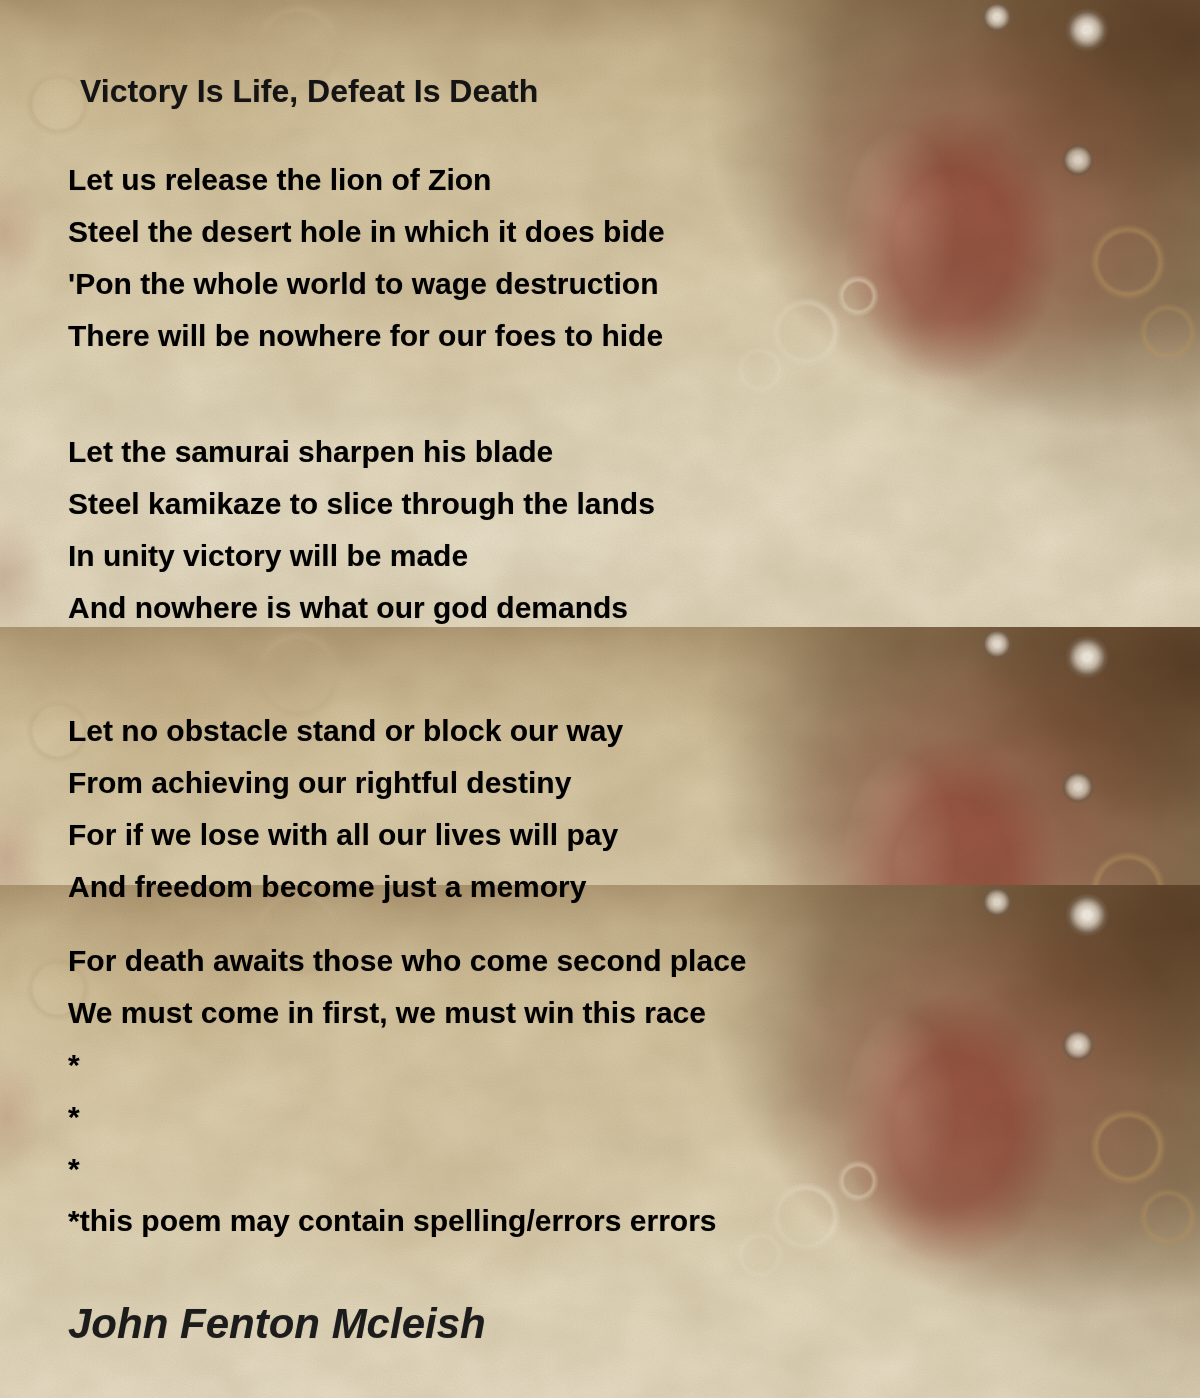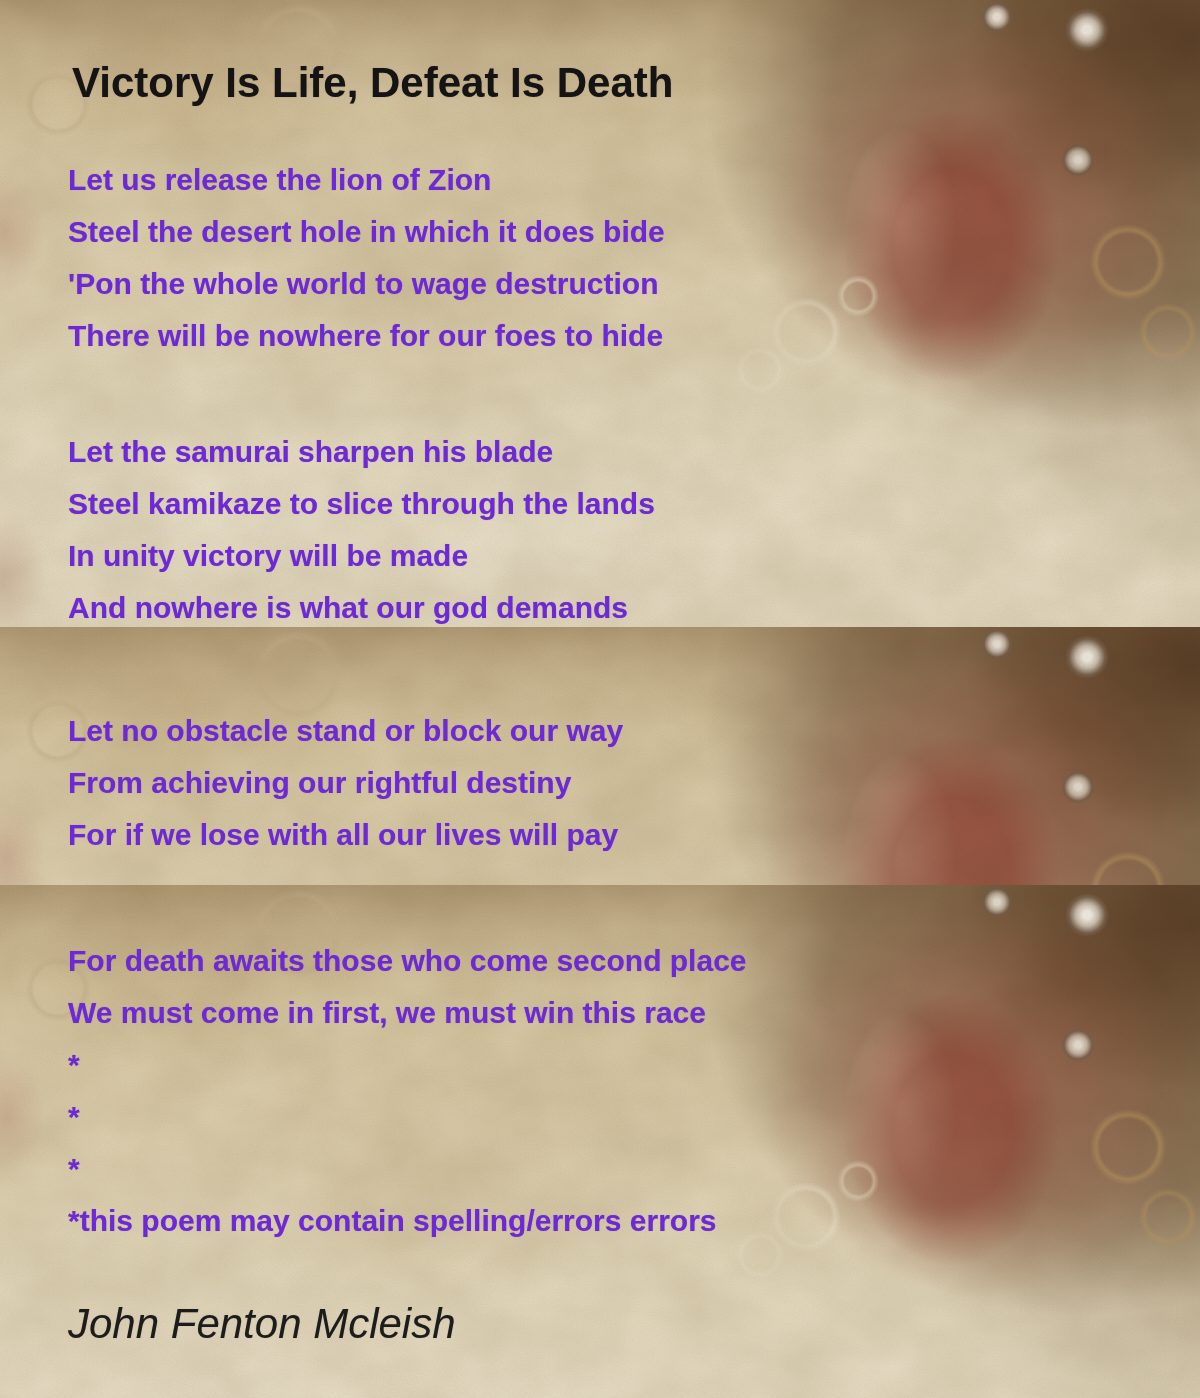--- a/index.html
+++ b/index.html
@@ -58,41 +58,41 @@
 
   
   .grain{
     position:absolute;left:0;top:0;width:1200px;height:1398px;
     mix-blend-mode:multiply;
     pointer-events:none;
   }
 
   
   .title{
-    position:absolute;left:68px;top:55px;margin:4px;
-    font-size:42px;line-height:48px;font-weight:bold;
+    position:absolute;left:68px;top:55px;margin:12px;
+    font-size:32px;line-height:48px;font-weight:bold;
     color:#141414;
     text-shadow:0 0 1px rgba(60,45,25,.35);
     white-space:nowrap;
   }
   .stanza{
     position:absolute;left:68px;
     font-size:30px;line-height:52px;font-weight:bold;
-    color:#6d28d9;
+    color:#000000;
     text-shadow:0 0 1px rgba(60,45,25,.3);
     white-space:nowrap;
   }
   .stanza-1{top:154px;}
   .stanza-2{top:426px;}
   .stanza-3{top:705px;}
   .stanza-4{top:935px;}
   .author{
     position:absolute;left:68px;top:1300px;
     font-size:42px;line-height:48px;
-    font-style:italic;font-weight:normal;
+    font-style:italic;font-weight:bold;
     color:#1c1c1c;
     text-shadow:0 0 1px rgba(60,45,25,.3);
     white-space:nowrap;
   }
 </style>
 </head>
 <body>
 
 <div class="page">
 
@@ -126,20 +126,21 @@
   <div class="stanza stanza-2">
       <div class="line">Let the samurai sharpen his blade</div>
       <div class="line">Steel kamikaze to slice through the lands</div>
       <div class="line">In unity victory will be made</div>
       <div class="line">And nowhere is what our god demands</div>
     </div>
   <div class="stanza stanza-3">
       <div class="line">Let no obstacle stand or block our way</div>
       <div class="line">From achieving our rightful destiny</div>
       <div class="line">For if we lose with all our lives will pay</div>
+      <div class="line">And freedom become just a memory</div>
     </div>
   <div class="stanza stanza-4">
       <div class="line">For death awaits those who come second place</div>
       <div class="line">We must come in first, we must win this race</div>
       <div class="line">*</div>
       <div class="line">*</div>
       <div class="line">*</div>
       <div class="line">*this poem may contain spelling/errors errors</div>
     </div>
 

